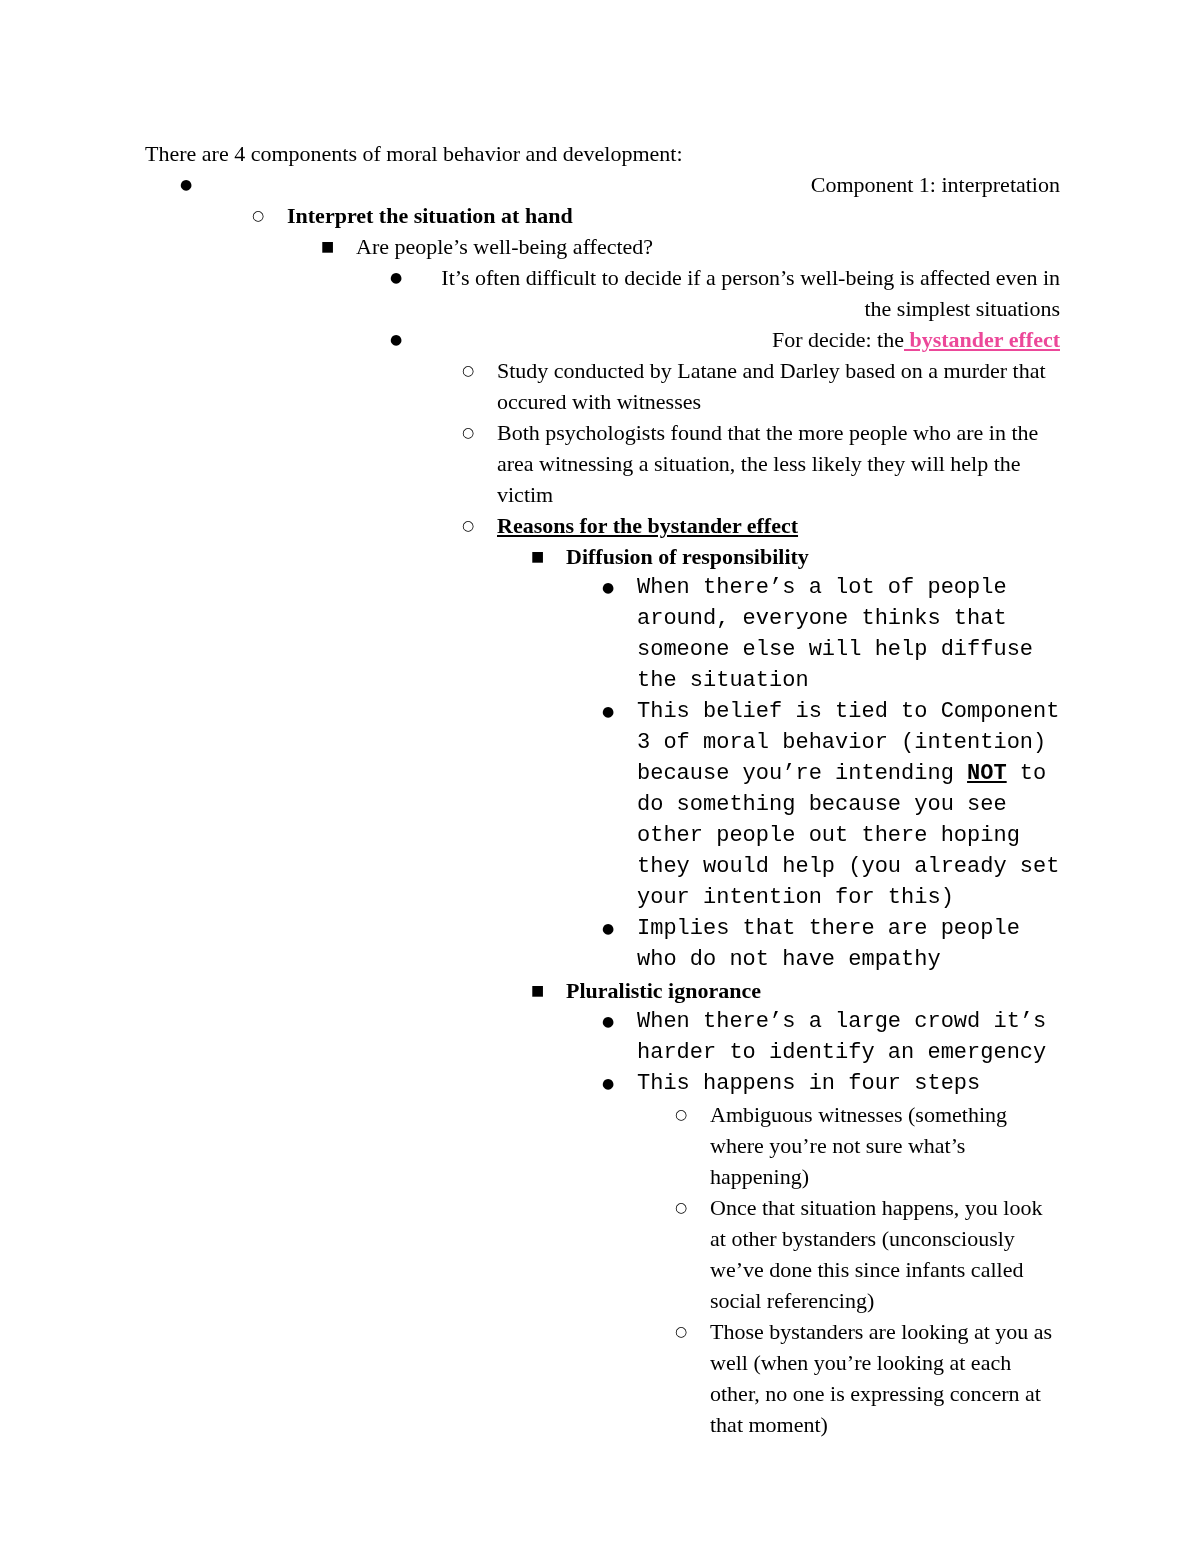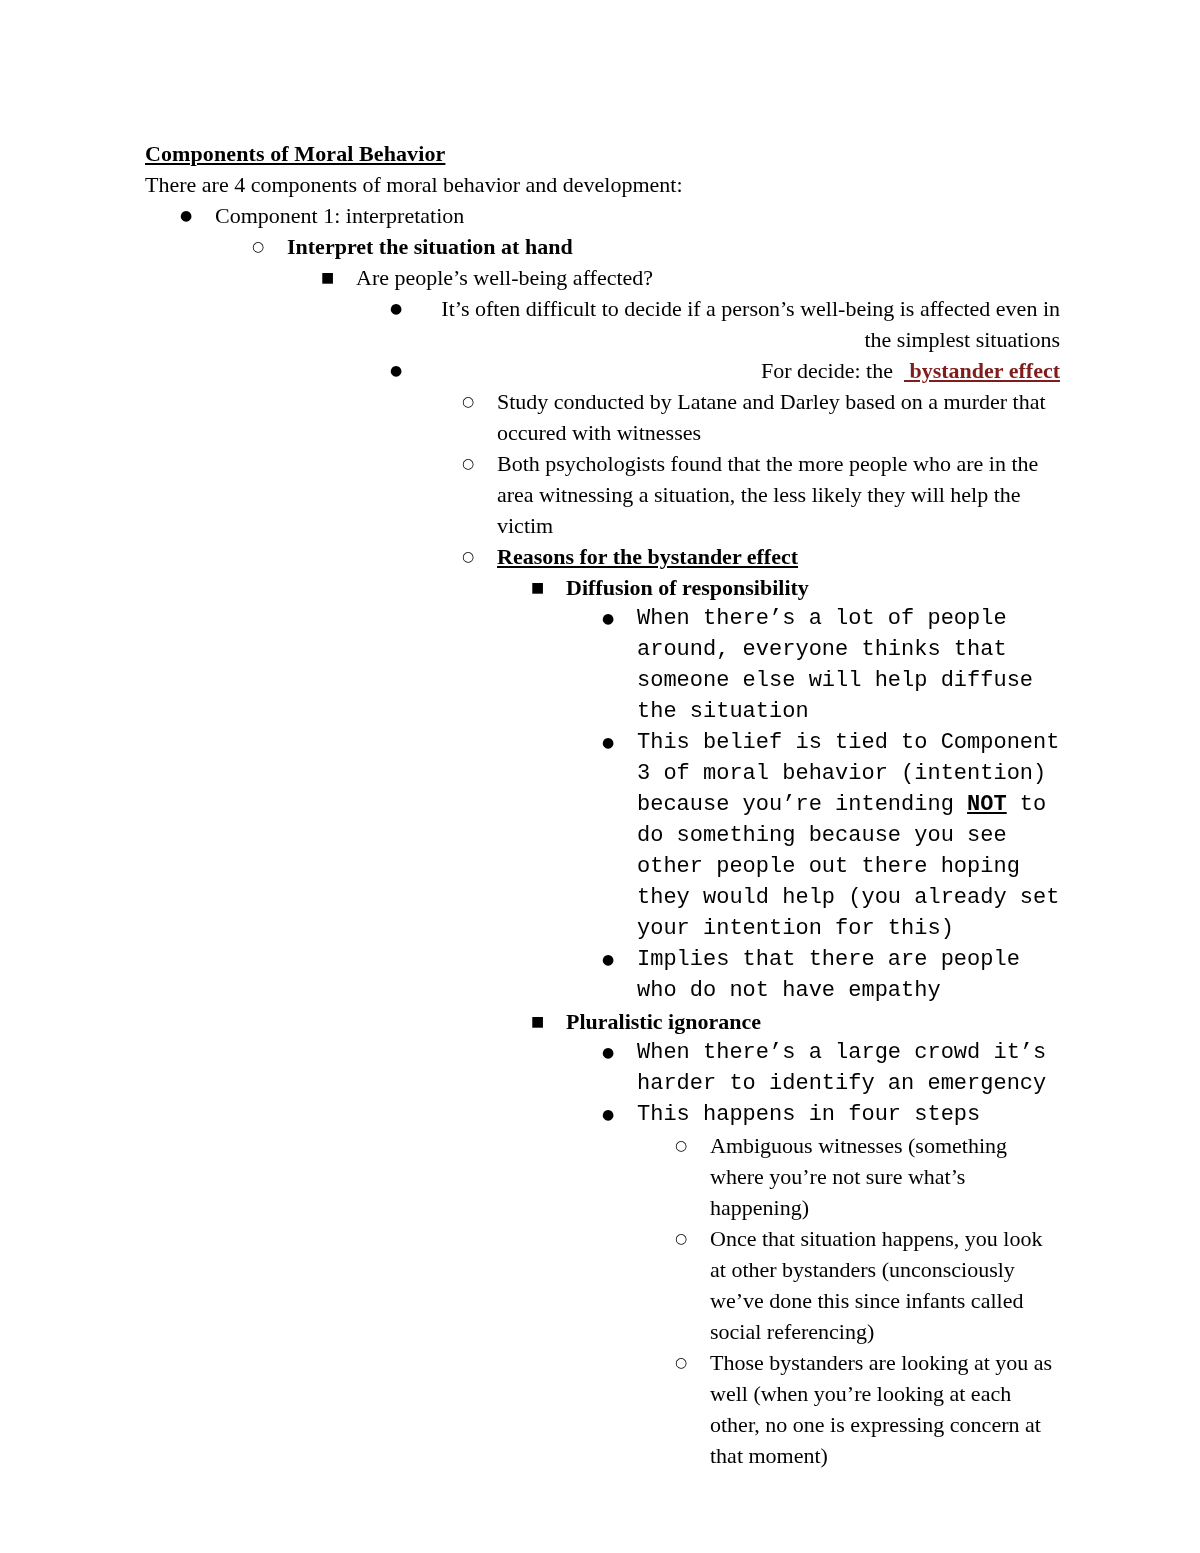--- a/index.html
+++ b/index.html
@@ -59,54 +59,52 @@
     display: block;
     line-height: 31px;
   }
 
   
   .m-disc   { font-size: 15px; }
   .m-circle { font-size: 15px; }
   .m-square { font-size: 13px; }
 
   
-  .lvl1 > .marker { left: 35px;  }   .lvl1 > .txt { padding-left: 70px;  }
+  .lvl1 > .marker { left: 35px;  }   .lvl1 > .txt { padding-left: 70px; text-align: right;  }
   .lvl2 > .marker { left: 107px; }   .lvl2 > .txt { padding-left: 142px; font-weight: bold; }
   .lvl3 > .marker { left: 176px; }   .lvl3 > .txt { padding-left: 211px; }
   .lvl4 > .marker { left: 245px; }   .lvl4 > .txt { padding-left: 280px; }
   .lvl5 > .marker { left: 317px; }   .lvl5 > .txt { padding-left: 352px; }
   .lvl6 > .marker { left: 386px; }   .lvl6 > .txt { padding-left: 421px; font-weight: bold; }
   .lvl7 > .marker { left: 457px; }   .lvl7 > .txt { padding-left: 492px; }
   .lvl8 > .marker { left: 530px; }   .lvl8 > .txt { padding-left: 565px; }
 
   
   .lvl4 > .txt { max-width: 780px; text-align: right; }
   .lvl5 > .txt { max-width: 712px; }
   .lvl6 > .txt { max-width: 645px; }
   .lvl7 > .txt { max-width: 470px; font-family: Liberation Mono, monospace; }
   .lvl8 > .txt { max-width: 400px; }
 
   .link {
-    color: #7f1d1d;
+    color: #ec4899;
     text-decoration: underline;
     font-weight: bold;
-    margin-left: 11px;
   }
   .bu {
     font-weight: bold;
     text-decoration: underline;
   }
 </style>
 </head>
 <body>
 
 <div id="page">
   <div id="doc">
 
-    <div class="title">Components of Moral Behavior</div>
 
     <div class="para">There are 4 components of moral behavior and development:</div>
 
     <div class="row lvl1">
       <span class="marker m-disc">●</span>
       <span class="txt">Component 1: interpretation</span>
     </div>
 
     <div class="row lvl2">
       <span class="marker m-circle">○</span>

